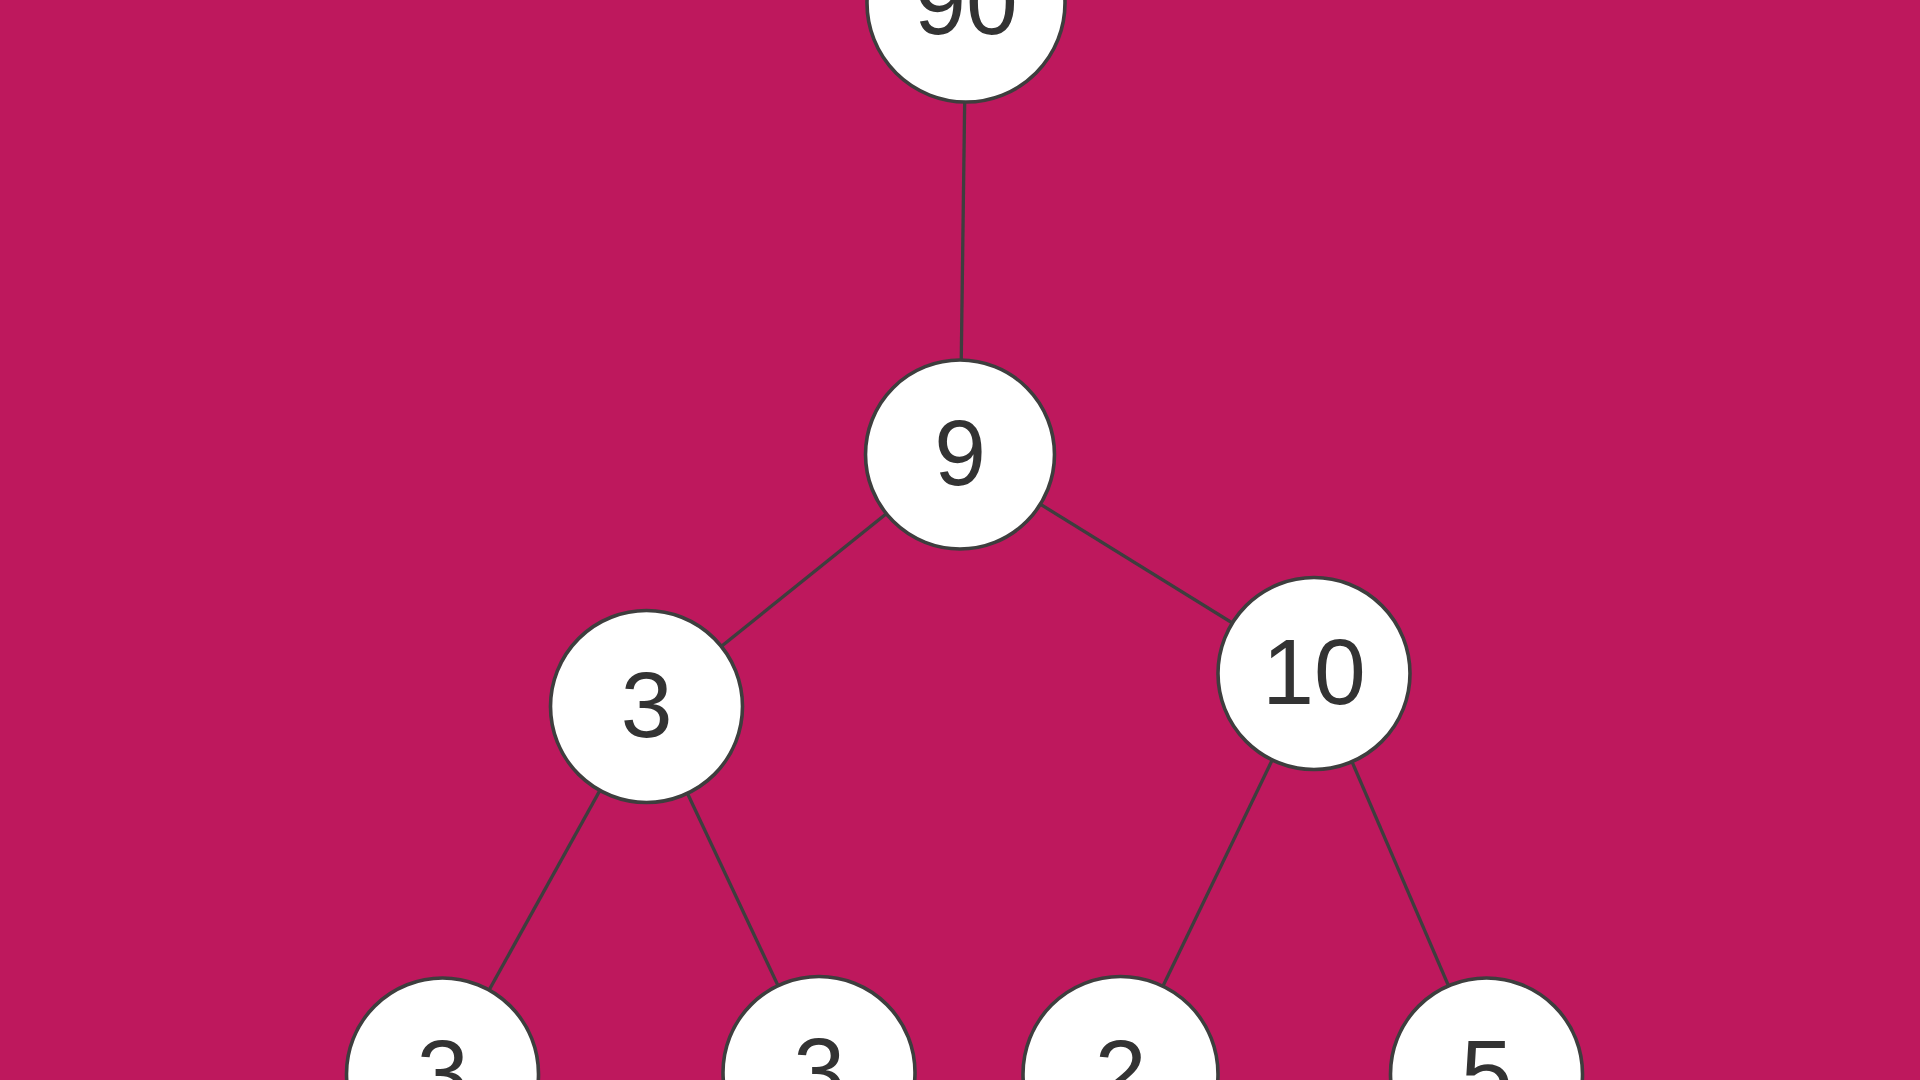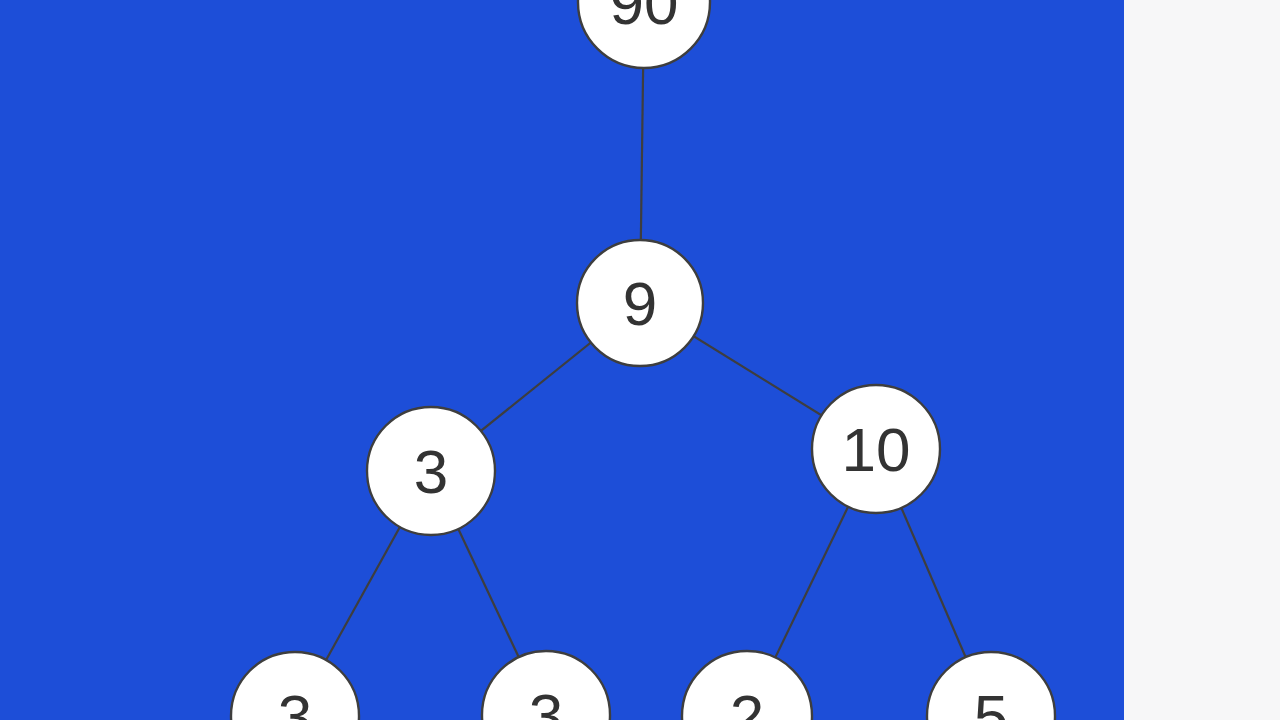--- a/index.html
+++ b/index.html
@@ -6,23 +6,23 @@
     margin: 0;
     padding: 0;
     width: 1280px;
     height: 720px;
     overflow: hidden;
     background: #f7f7f8;
     font-family: "Liberation Sans", sans-serif;
   }
   .stage {
     position: relative;
-    width: 1124px;
+    width: 1280px;
     height: 720px;
-    background: #1d4ed8;
+    background: #be185d;
   }
   svg.tree {
     display: block;
     width: 1280px;
     height: 720px;
   }
   svg.tree text {
     font-family: "Liberation Sans", "DejaVu Sans", sans-serif;
     user-select: none;
   }

